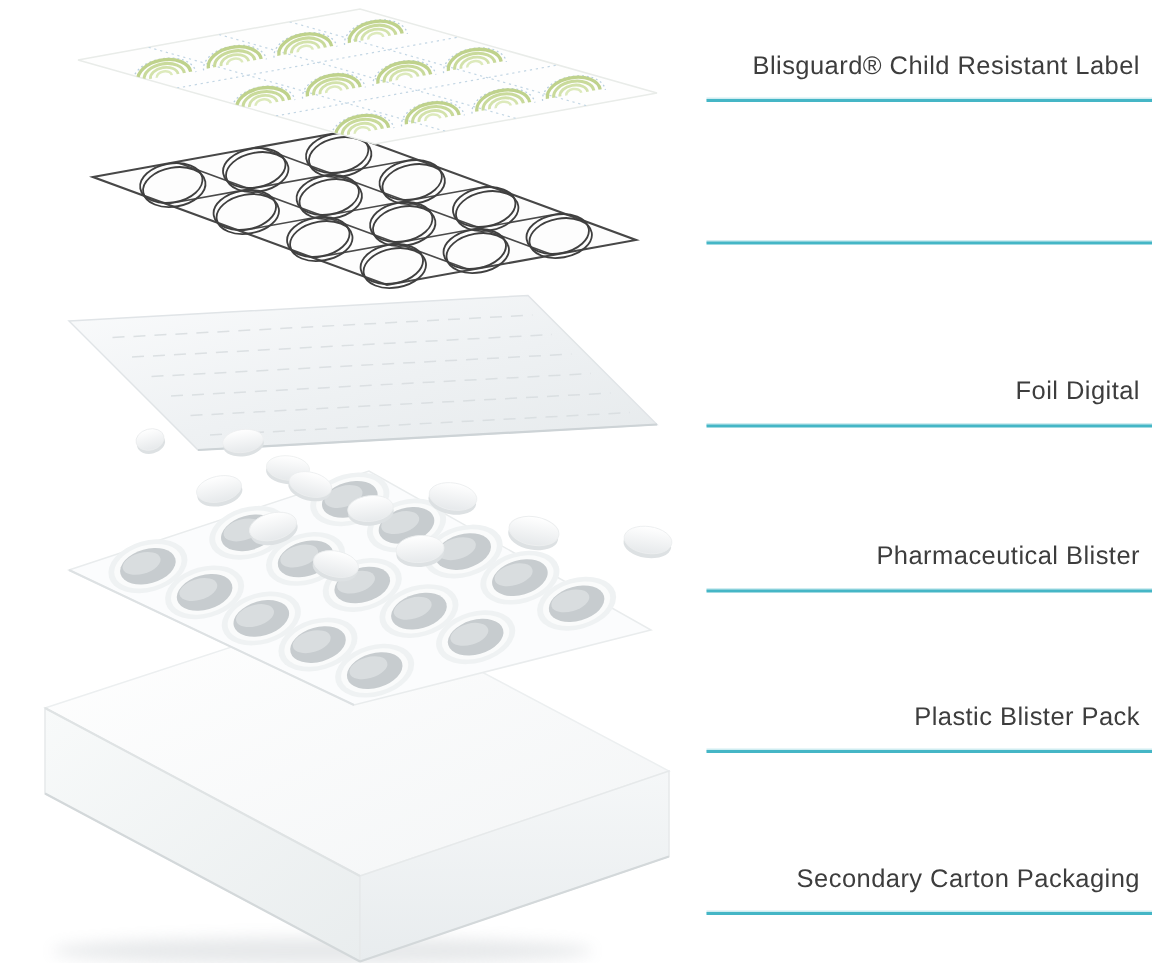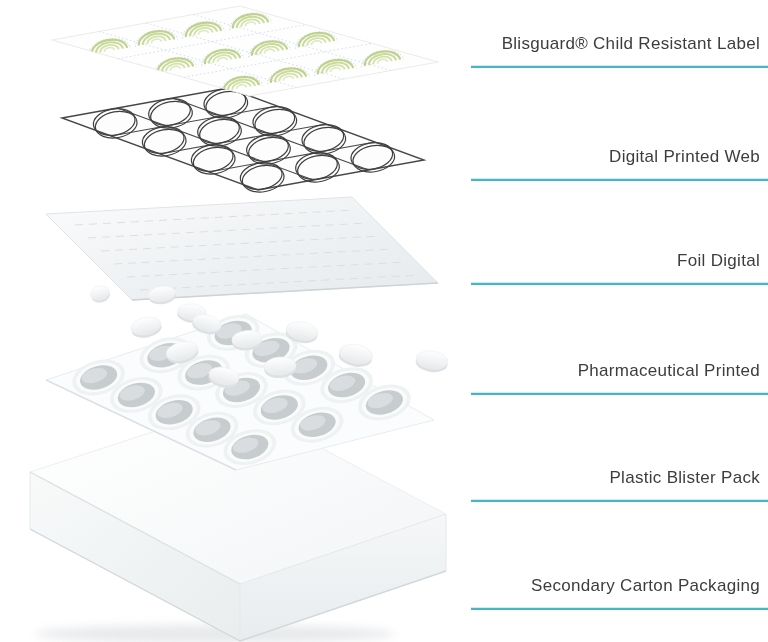--- a/index.html
+++ b/index.html
@@ -211,31 +211,30 @@
       </g>
     </g>
   </svg>
 
   <div class="layer-label" style="top:35px">
     <div class="label-text">Blisguard® Child Resistant Label</div>
     <div class="rule"></div>
   </div>
 
   <div class="layer-label" style="top:148px">
-    <div class="label-text">Digital Printed Web</div>
     <div class="rule"></div>
   </div>
 
   <div class="layer-label" style="top:252px">
     <div class="label-text">Foil Digital</div>
     <div class="rule"></div>
   </div>
 
   <div class="layer-label" style="top:362px">
-    <div class="label-text">Pharmaceutical Printed</div>
+    <div class="label-text">Pharmaceutical Blister</div>
     <div class="rule"></div>
   </div>
 
   <div class="layer-label" style="top:469px">
     <div class="label-text">Plastic Blister Pack</div>
     <div class="rule"></div>
   </div>
 
   <div class="layer-label" style="top:577px">
     <div class="label-text">Secondary Carton Packaging</div>

